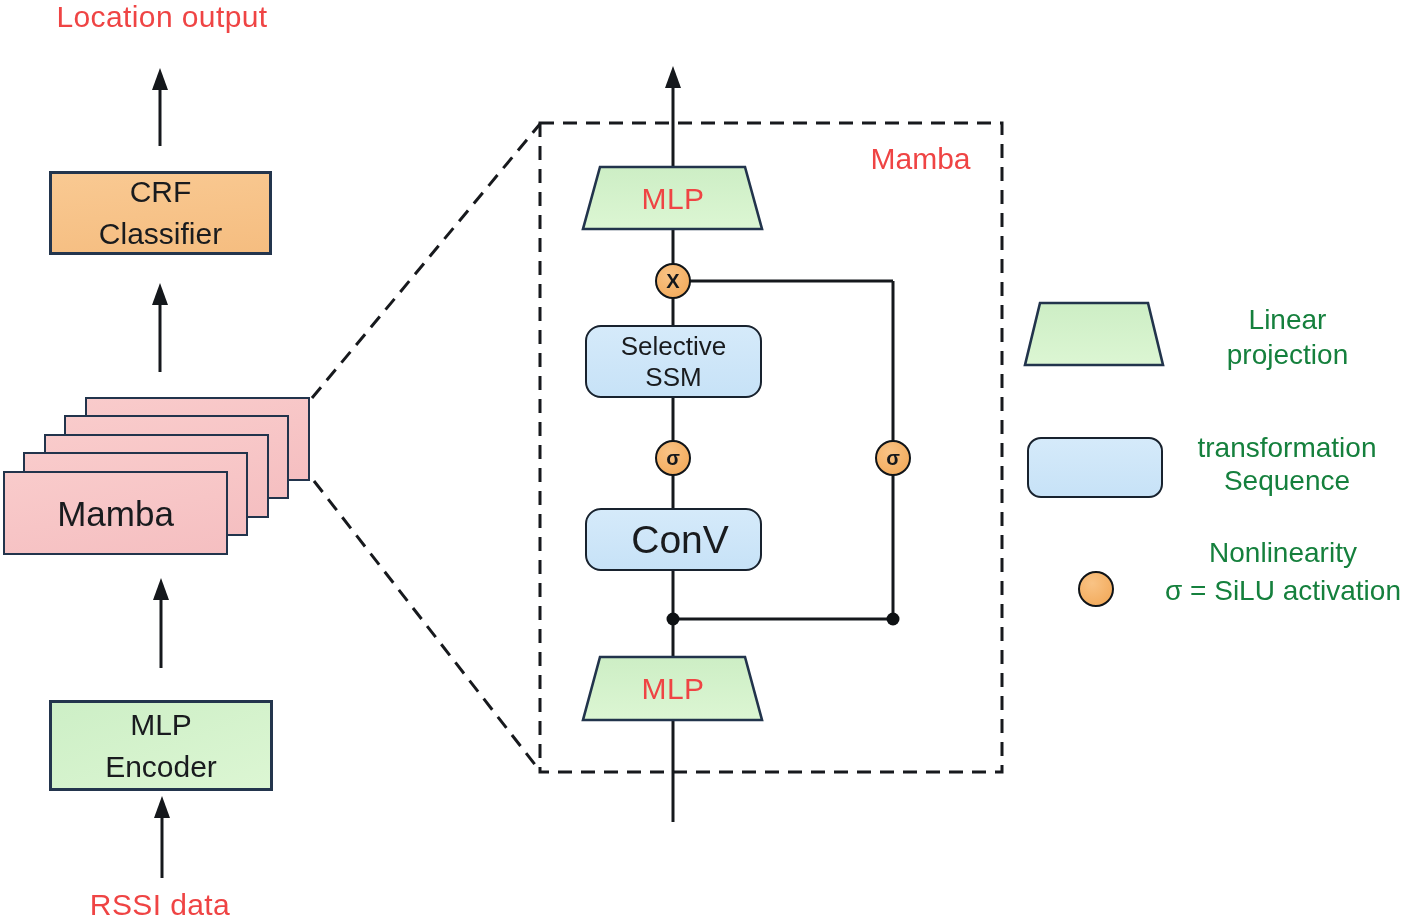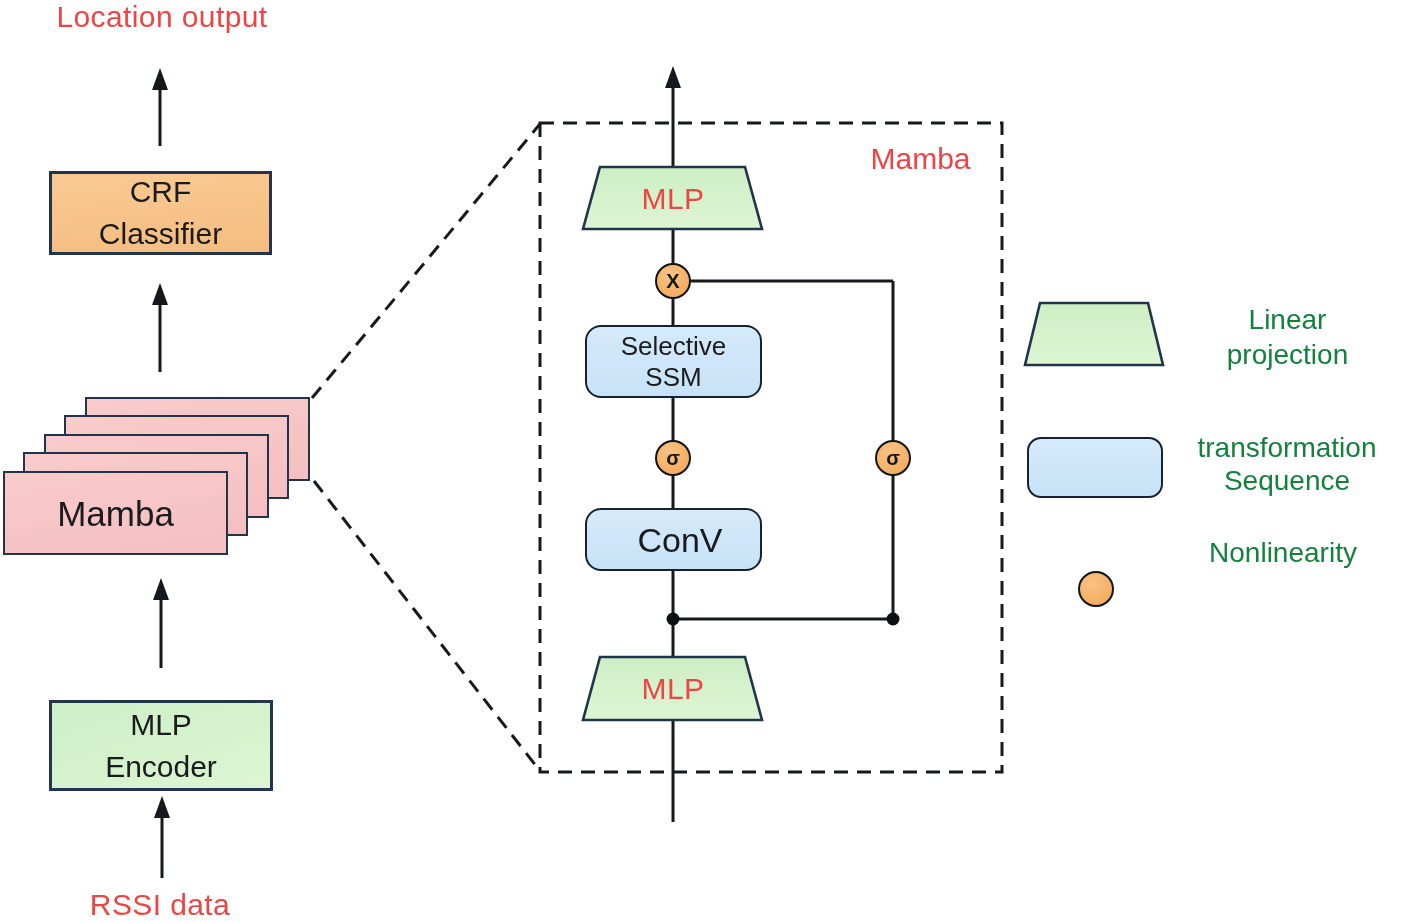--- a/index.html
+++ b/index.html
@@ -20,21 +20,21 @@
     align-items:center;justify-content:center;text-align:center;
   }
   .orangebox{background:linear-gradient(175deg,#f9c992 0%,#f5bd80 100%);border:3px solid #23354d;}
   .greenbox{background:linear-gradient(160deg,#cdefc6 0%,#dcf6d3 100%);border:3px solid #23354d;}
   .pinkbox{background:linear-gradient(170deg,#f9cbcb 0%,#f5bfc1 100%);border:2.5px solid #22344c;}
   .bluebox{background:linear-gradient(180deg,#d5eafa 0%,#c7e2f7 100%);border:2.5px solid #18222e;border-radius:16px;}
 
   .two30{font-size:30px;line-height:42px;}
   .stacklbl{font-size:35px;line-height:1;}
   .ssmtxt{font-size:26px;line-height:31px;}
-  .convtxt{font-size:34px;line-height:1;padding-left:13px;}
+  .convtxt{font-size:39px;line-height:1;padding-left:13px;}
 
   .lbl{position:absolute;text-align:center;color:#ef4444;}
   .lbl-30{font-size:30px;letter-spacing:.4px;}
 
   .op-circle{
     position:absolute;box-sizing:border-box;width:36px;height:36px;border-radius:50%;
     background:radial-gradient(circle at 38% 32%,#f9c385 0%,#f3ad60 75%);
     border:2.6px solid #101418;display:flex;align-items:center;justify-content:center;
     font-size:20px;font-weight:700;color:#15181c;
   }
@@ -152,15 +152,16 @@
 
   <div class="box bluebox" style="left:1027px;top:437px;width:136px;height:61px;border-radius:14px;"></div>
   <div class="legend-text" style="left:1172px;top:431px;width:230px;line-height:33px;">
     <span class="ln">transformation</span>
     <span class="ln">Sequence</span>
   </div>
 
   <div class="op-circle" style="left:1078px;top:571px;"></div>
   <div class="legend-text" style="left:1150px;top:534px;width:266px;line-height:38px;">
     <span class="ln">Nonlinearity</span>
+    <span class="ln">σ = SiLU activation</span>
   </div>
 
 </div>
 
 </body></html>

